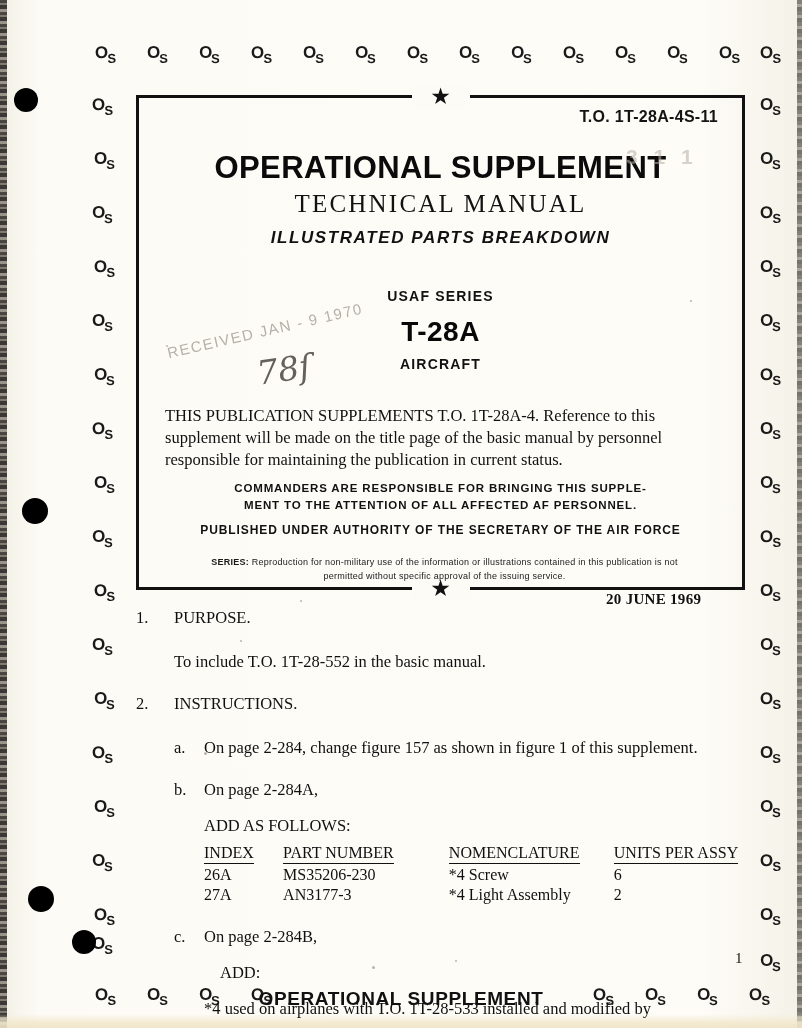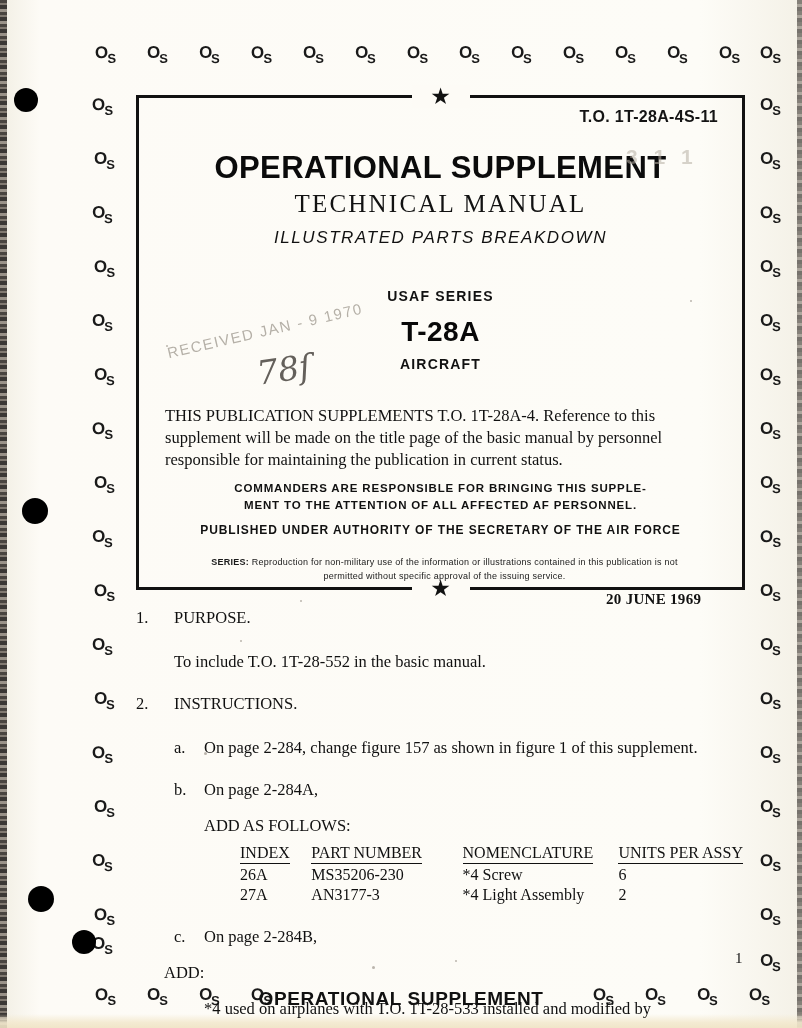--- a/index.html
+++ b/index.html
@@ -156,21 +156,21 @@
     letter-spacing: 2.2px;
     color: #121212;
   }
   .title-ipb {
     position: absolute;
     left: 0; right: 0;
     top: 130px;
     text-align: center;
     font-family: "Liberation Sans", sans-serif;
     font-style: italic;
-    font-weight: 400;
+    font-weight: 700;
     font-size: 17px;
     letter-spacing: 1.6px;
     color: #111111;
   }
   .usaf-series {
     position: absolute;
     left: 0; right: 0;
     top: 190px;
     text-align: center;
     font-family: "Liberation Sans", sans-serif;
@@ -311,21 +311,21 @@
     display: flex;
     margin-left: 38px;
   }
   .sub-letter {
     width: 30px;
     flex: 0 0 30px;
   }
   .sub-body { flex: 1; }
   
   .parts-table {
-    margin-left: 104px;
+    margin-left: 68px;
     margin-top: 8px;
     border-collapse: collapse;
     font-family: "Liberation Serif", serif;
     font-size: 16px;
     color: #101010;
   }
   .parts-table th {
     font-weight: 400;
     text-align: left;
     padding: 0 0 1px 0;
@@ -570,21 +570,21 @@
 
     <div class="row-gap-lg"></div>
 
     <div class="sub">
       <div class="sub-letter">c.</div>
       <div class="sub-body">On page 2-284B,</div>
     </div>
 
     <div class="row-gap-md"></div>
 
-    <div style="margin-left:28px">ADD:</div>
+    <div style="margin-left:84px">ADD:</div>
 
     <div class="row-gap-md"></div>
 
     <div style="margin-left:68px">*4 used on airplanes with T.O. 1T-28-533 installed and modified by</div>
 
   </div>
 
   <div class="page-number">1</div>
 
   <div class="footer-title">OPERATIONAL SUPPLEMENT</div>

